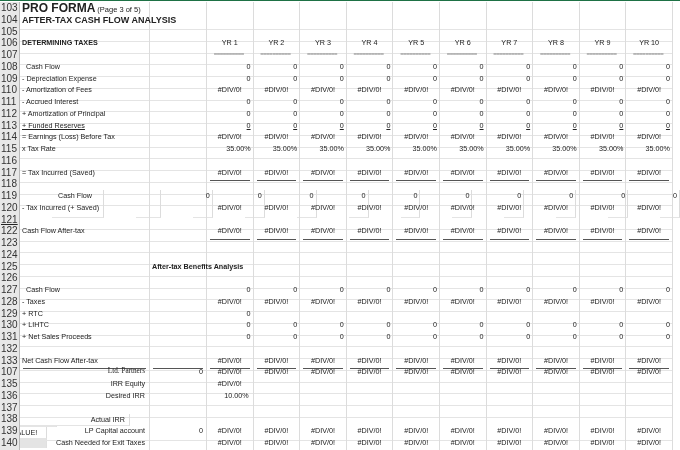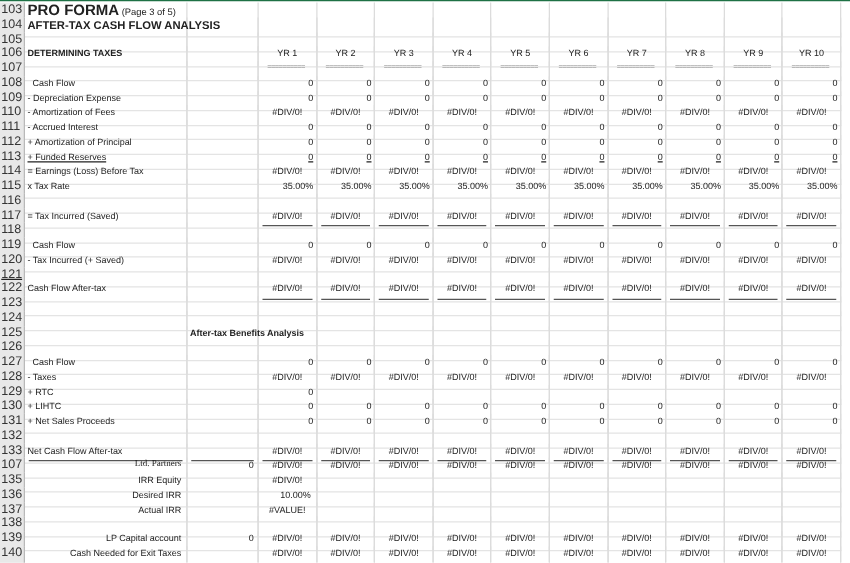--- a/index.html
+++ b/index.html
@@ -259,21 +259,21 @@
       <div class="c yr"></div>
       <div class="c yr"></div>
       <div class="c yr"></div>
       <div class="c yr"></div>
       <div class="c yr"></div>
       <div class="c yr"></div>
       <div class="c yr"></div>
       <div class="c yr"></div>
       <div class="c yr"></div>
     </div>
-    <div class="row" style="top: 190px;">
+    <div class="row" style="top: 190px; gap: 32px;">
       <div class="rh">119</div>
       <div class="c lab" style="white-space: pre;">  Cash Flow</div>
       <div class="c ex"></div>
       <div class="c yr">0</div>
       <div class="c yr">0</div>
       <div class="c yr">0</div>
       <div class="c yr">0</div>
       <div class="c yr">0</div>
       <div class="c yr">0</div>
       <div class="c yr">0</div>
@@ -529,21 +529,21 @@
       <div class="c yr"></div>
       <div class="c yr"></div>
       <div class="c yr"></div>
       <div class="c yr"></div>
       <div class="c yr"></div>
       <div class="c yr"></div>
       <div class="c yr"></div>
       <div class="c yr"></div>
       <div class="c yr"></div>
     </div>
-    <div class="row" style="top: 401.5px;">
+    <div class="row" style="top: 401.5px; flex-direction: column;">
       <div class="rh">137</div>
       <div class="c lab right" style="white-space: pre;">Actual IRR</div>
       <div class="c ex"></div>
       <div class="c yr ctr">#VALUE!</div>
       <div class="c yr ctr"></div>
       <div class="c yr ctr"></div>
       <div class="c yr ctr"></div>
       <div class="c yr ctr"></div>
       <div class="c yr ctr"></div>
       <div class="c yr ctr"></div>

